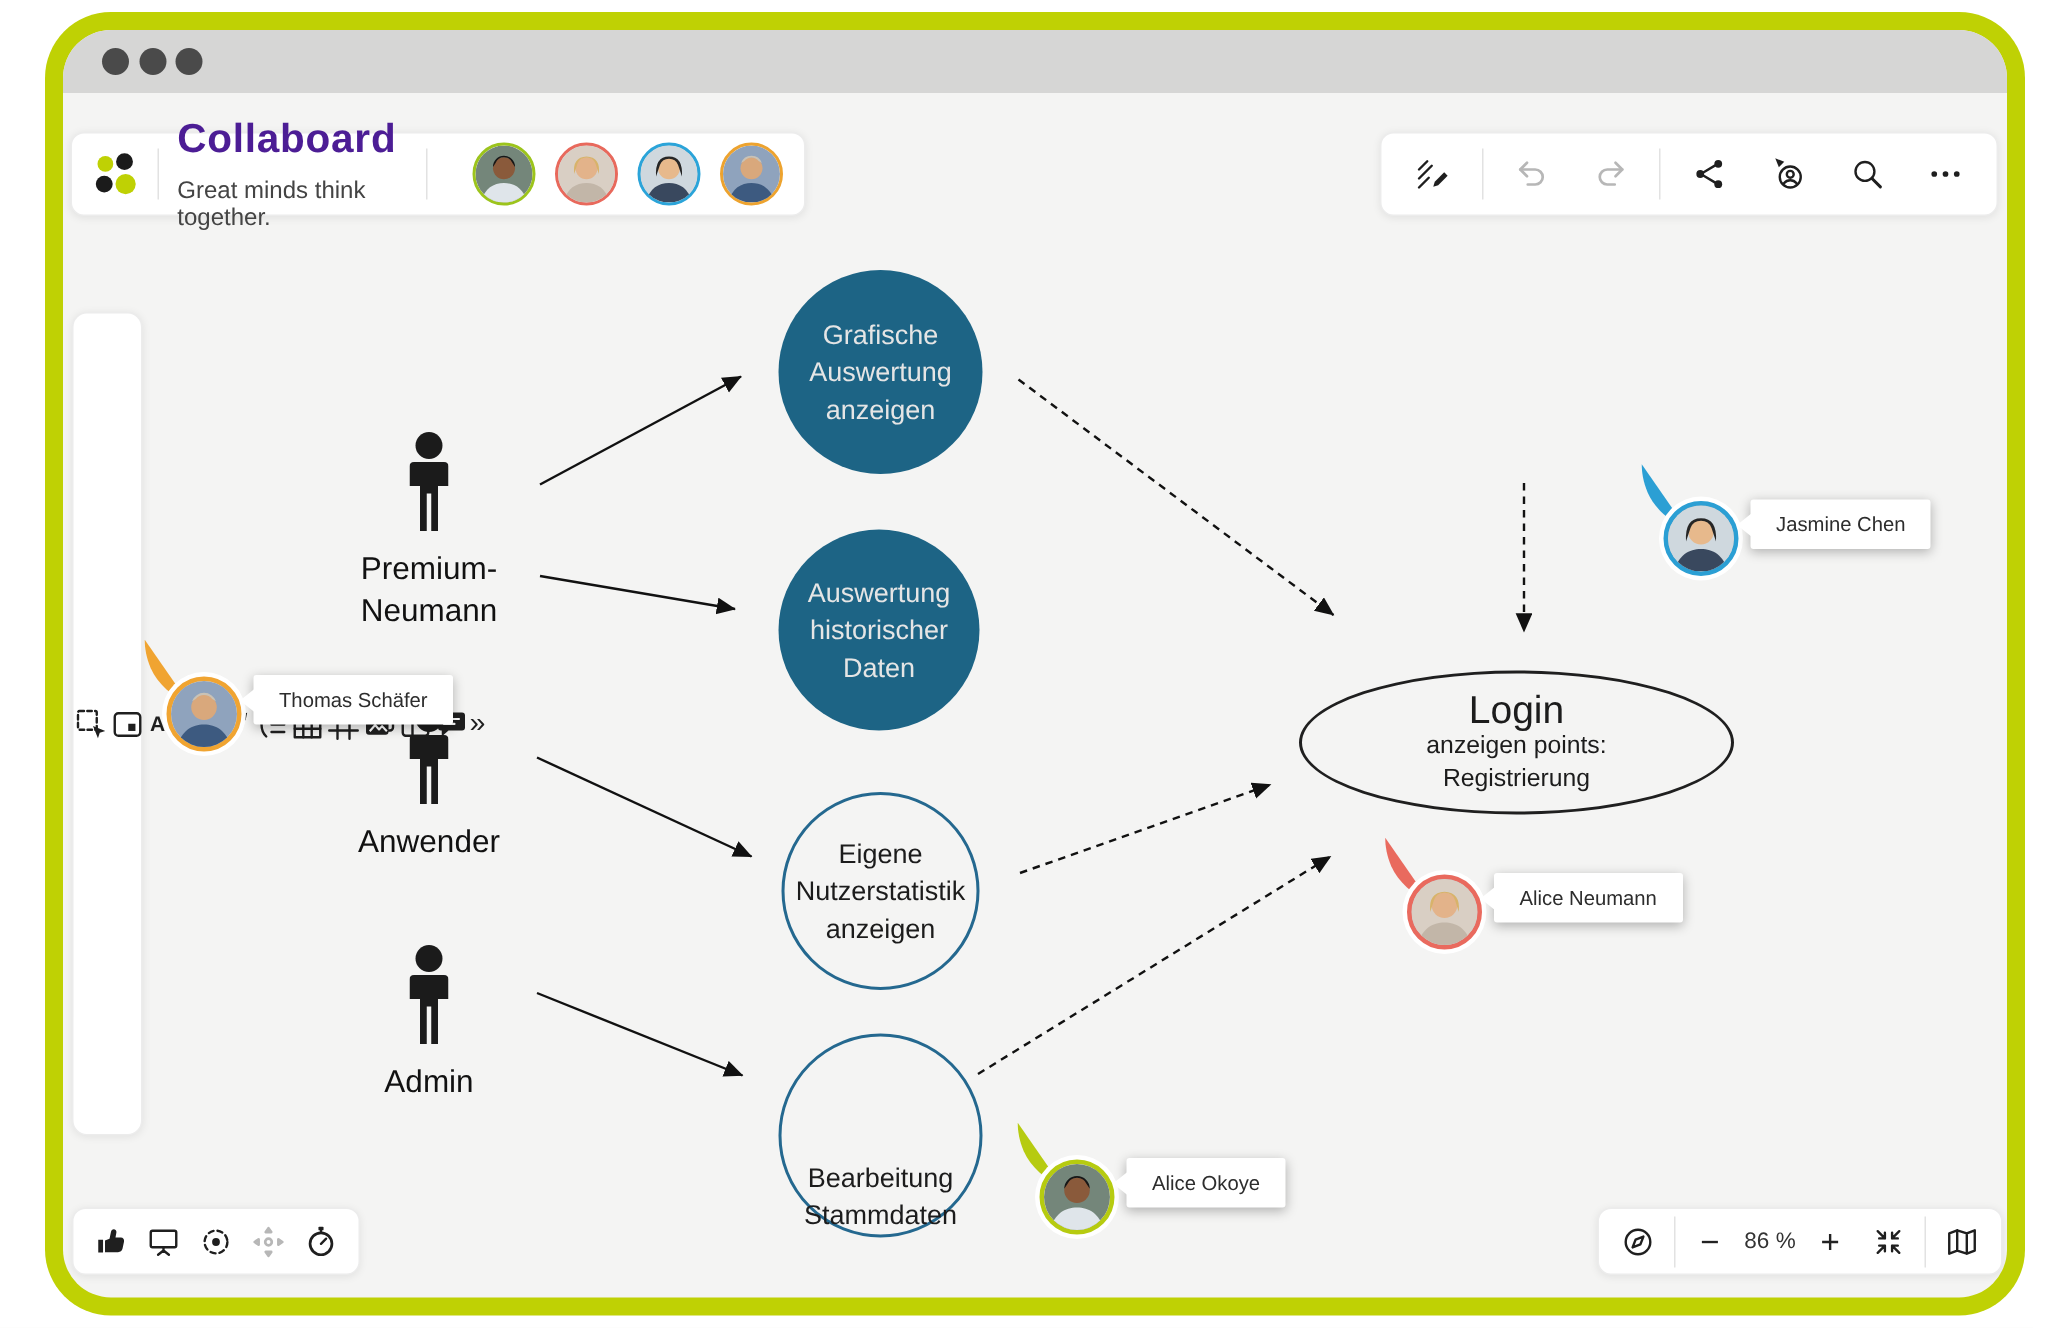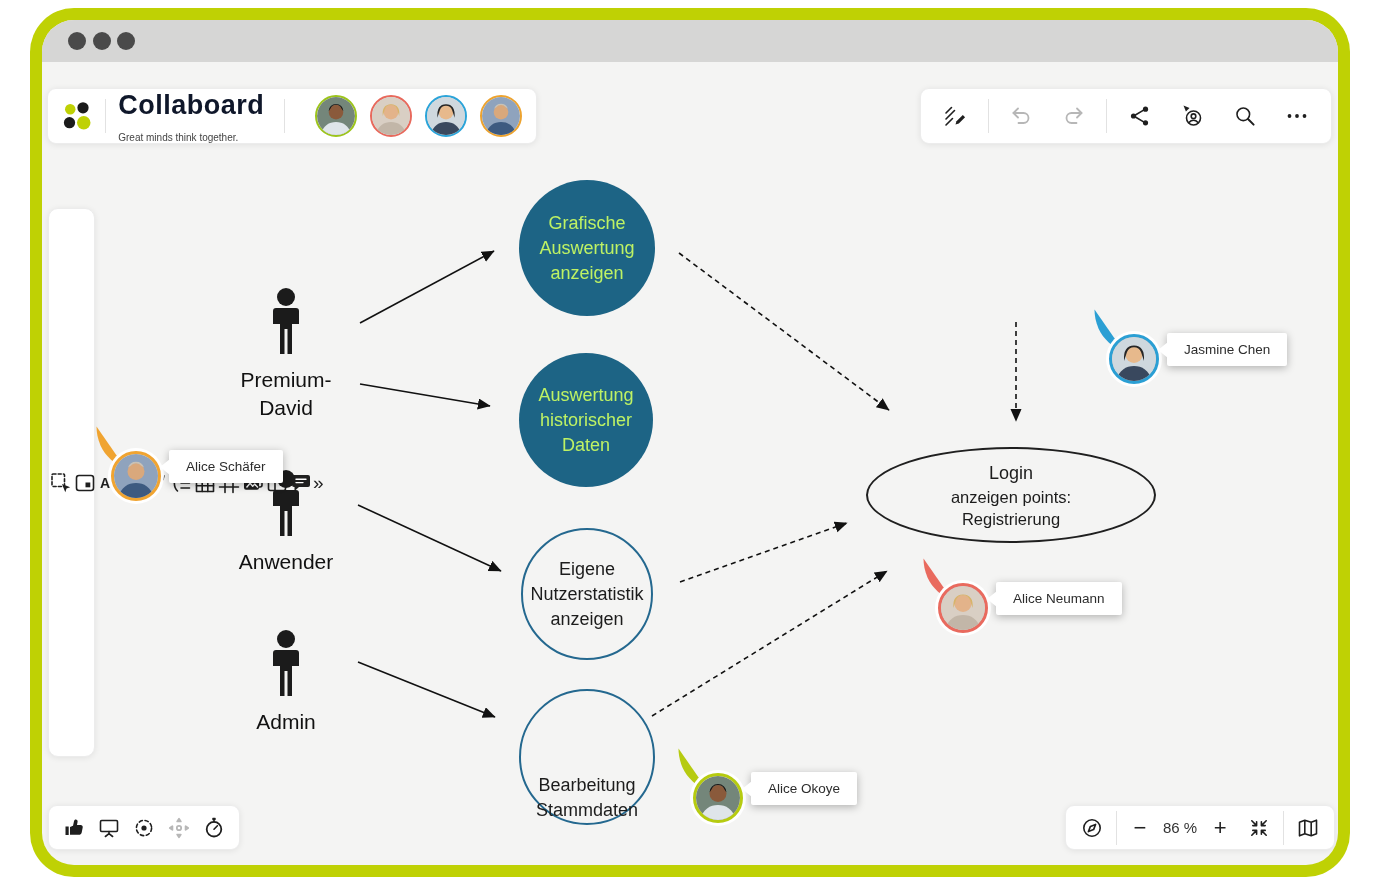--- a/index.html
+++ b/index.html
@@ -13,40 +13,40 @@
     box-shadow:0 1px 6px rgba(0,0,0,.08);display:flex;align-items:center;box-sizing:border-box;}
   .vdiv{width:1px;background:#e2e2e2;height:34px;}
   .ic{width:24px;height:24px;display:block;}
   .ic .s{stroke:#1f1f1f;stroke-width:1.6;fill:none;stroke-linecap:round;stroke-linejoin:round;}
   .ic .f{fill:#1f1f1f;}
   .ic .g{stroke:#b7b7b7;stroke-width:1.8;fill:none;stroke-linecap:round;stroke-linejoin:round;}
   .btn{width:40px;height:44px;display:flex;align-items:center;justify-content:center;cursor:pointer;}
   
   .logo-card{left:5px;top:68px;width:490px;height:56px;padding:0 14px;gap:12px;}
   .brand-name{font-size:27px;font-weight:700;letter-spacing:.5px;}
-  .brand-tag{font-size:10px;color:#444;margin-top:11px;}
+  .brand-tag{font-size:16px;color:#444;margin-top:11px;}
   .avatars{display:flex;gap:13px;margin-left:18px;}
   .avatar{width:38px;height:38px;border-radius:50%;border:2.5px solid;overflow:hidden;background:#ddd;}
   .avatar svg{width:100%;height:100%;display:block;}
   
   .tb-right{left:878px;top:68px;width:412px;height:56px;padding:0 14px;justify-content:space-between;}
   
   .sidebar{left:6px;top:188px;width:47px;height:549px;flex-direction:row;padding:4px 0;
     justify-content:flex-start;border-radius:10px;}
   .sidebar .btn{width:47px;height:44px;}
   .hdiv{height:1px;background:#e7e7e7;width:33px;margin:1px auto;}
   
   .bl-bar{left:6px;top:785px;width:192px;height:45px;padding:0 10px;justify-content:space-between;border-radius:9px;}
   .br-bar{left:1023px;top:785px;width:270px;height:45px;padding:0 10px;justify-content:space-between;border-radius:9px;}
   .zoom-txt{font-size:15px;color:#333;}
   .pm{font-size:22px;color:#222;line-height:1;}
   
   .uc{position:absolute;border-radius:50%;display:flex;align-items:center;justify-content:center;
     text-align:center;font-size:18px;line-height:25px;white-space:pre-line;box-sizing:border-box;}
-  .uc.filled{color:#bef264;}
+  .uc.filled{color:#e5e5e5;}
   .uc.outlined{border:2px solid;color:#1c1c1c;}
   .oval{position:absolute;border:2px solid;border-radius:50%;display:flex;flex-direction:column;
     align-items:center;justify-content:center;text-align:center;color:#1c1c1c;box-sizing:border-box;}
   .actor{position:absolute;display:flex;flex-direction:column;align-items:center;}
   .actor-label{font-size:21px;color:#111;text-align:center;white-space:pre-line;line-height:28px;margin-top:10px;}
   
   .cursor{position:absolute;}
   .cursor-avatar{position:absolute;left:16px;top:26px;width:44px;height:44px;border-radius:50%;
     border:3px solid;box-shadow:0 0 0 3px #fff;overflow:hidden;background:#ccc;}
   .cursor-avatar svg{width:100%;height:100%;display:block;}
@@ -74,21 +74,21 @@
 
     <div class="card logo-card">
       <svg width="42" height="42" viewBox="0 0 42 42">
         <circle cx="11" cy="12" r="7" fill="#bfd104"></circle>
         <circle cx="28" cy="10" r="7.5" fill="#1b1b1b"></circle>
         <circle cx="10" cy="30" r="7.5" fill="#1b1b1b"></circle>
         <circle cx="29" cy="30" r="9" fill="#bfd104"></circle>
       </svg>
       <div class="vdiv"></div>
       <div>
-        <div class="brand-name" style="color: #0f172a;">Collaboard</div>
+        <div class="brand-name" style="color: #4c1d95;">Collaboard</div>
         <div class="brand-tag">Great minds think together.</div>
       </div>
       <div class="vdiv" style="margin-left:8px"></div>
       <div class="avatars">
         <div class="avatar av-david" style="border-color: rgb(156, 196, 28);">
           <svg viewBox="0 0 44 44">
               <circle class="bg" cx="22" cy="22" r="22"></circle>
               <path class="shirt" d="M4 44 C7 33 14 29 22 29 C30 29 37 33 40 44 Z"></path>
               <circle class="skin" cx="22" cy="17.5" r="8.5"></circle>
               <path class="hair" d="M13.5 16.5 A8.5 8.5 0 0 1 30.5 16.5 L28.5 13.5 A7 7 0 0 0 15.5 13.5 Z"></path>
@@ -321,21 +321,21 @@
         <line x1="974" y1="302" x2="974" y2="401" stroke-dasharray="5 4" marker-end="url(#ah)"></line>
       </g>
     </svg>
 
     <div class="actor" style="left:200px;top:268px;width:88px">
       <svg width="26" height="68" viewBox="0 0 26 68">
         <circle cx="13" cy="9" r="9" fill="#1b1b1b"></circle>
         <path fill="#1b1b1b" d="M3 20 h20 q3 0 3 3 v13 h-7 v30 h-4.5 V41 h-3 v25 H7 V36 H0 V23 q0-3 3-3 z"></path>
       </svg>
       <div class="actor-label">Premium-
-David</div>
+Neumann</div>
     </div>
     <div class="actor" style="left:200px;top:450px;width:88px">
       <svg width="26" height="68" viewBox="0 0 26 68">
         <circle cx="13" cy="9" r="9" fill="#1b1b1b"></circle>
         <path fill="#1b1b1b" d="M3 20 h20 q3 0 3 3 v13 h-7 v30 h-4.5 V41 h-3 v25 H7 V36 H0 V23 q0-3 3-3 z"></path>
       </svg>
       <div class="actor-label">Anwender</div>
     </div>
     <div class="actor" style="left:200px;top:610px;width:88px">
       <svg width="26" height="68" viewBox="0 0 26 68">
@@ -359,38 +359,38 @@
       <span>Eigene
 Nutzerstatistik
 anzeigen</span>
     </div>
     <div class="uc outlined" style="left: 477px; top: 669px; width: 136px; height: 136px; border-color: rgb(36, 104, 143); align-items: flex-end;">
       <span>Bearbeitung
 Stammdaten</span>
     </div>
 
     <div class="oval" style="left: 824px; top: 427px; width: 290px; height: 96px; border-color: rgb(31, 31, 31);">
-      <span style="font-size:18px;line-height:26px">Login</span>
+      <span style="font-size:26px;line-height:26px">Login</span>
       <span style="font-size:16.5px;line-height:22px;white-space:pre-line">anzeigen points:
 Registrierung</span>
     </div>
 
     <div class="cursor" style="left:53px;top:405px">
       <svg width="40" height="46" viewBox="0 0 40 46">
         <path d="M1.5 1.5 L31 44 C20 39.5 10.5 31.5 5.5 20.5 C2.5 13.5 1.5 7 1.5 1.5 Z" fill="#f0a431"></path>
       </svg>
       <div class="cursor-avatar av-thomas" style="border-color: rgb(240, 164, 49);">
         <svg viewBox="0 0 44 44">
             <circle class="bg" cx="22" cy="22" r="22"></circle>
             <path class="shirt" d="M4 44 C7 33 14 29 22 29 C30 29 37 33 40 44 Z"></path>
             <circle class="skin" cx="22" cy="17.5" r="8.5"></circle>
             <path class="hair" d="M14 13.5 A8.5 8.5 0 0 1 30 13.5 L27.5 12 A7 7 0 0 0 16.5 12 Z"></path>
           </svg>
       </div>
-      <div class="cursor-label"><span>Alice Schäfer</span></div>
+      <div class="cursor-label"><span>Thomas Schäfer</span></div>
     </div>
 
     <div class="cursor" style="left:1051px;top:288px">
       <svg width="40" height="46" viewBox="0 0 40 46">
         <path d="M1.5 1.5 L31 44 C20 39.5 10.5 31.5 5.5 20.5 C2.5 13.5 1.5 7 1.5 1.5 Z" fill="#2b9fd4"></path>
       </svg>
       <div class="cursor-avatar av-jasmine" style="border-color: rgb(43, 159, 212);">
         <svg viewBox="0 0 44 44">
             <circle class="bg" cx="22" cy="22" r="22"></circle>
             <path class="shirt" d="M4 44 C7 33 14 29 22 29 C30 29 37 33 40 44 Z"></path>

